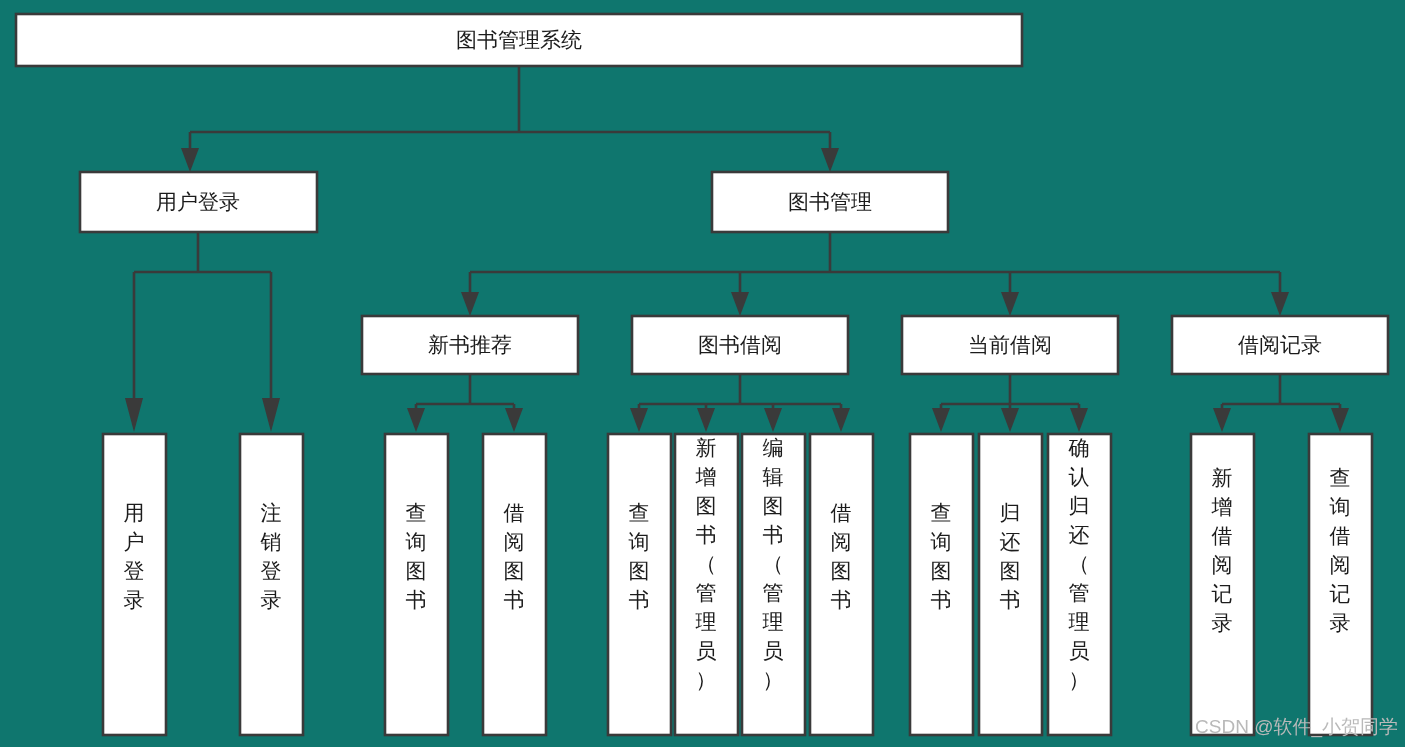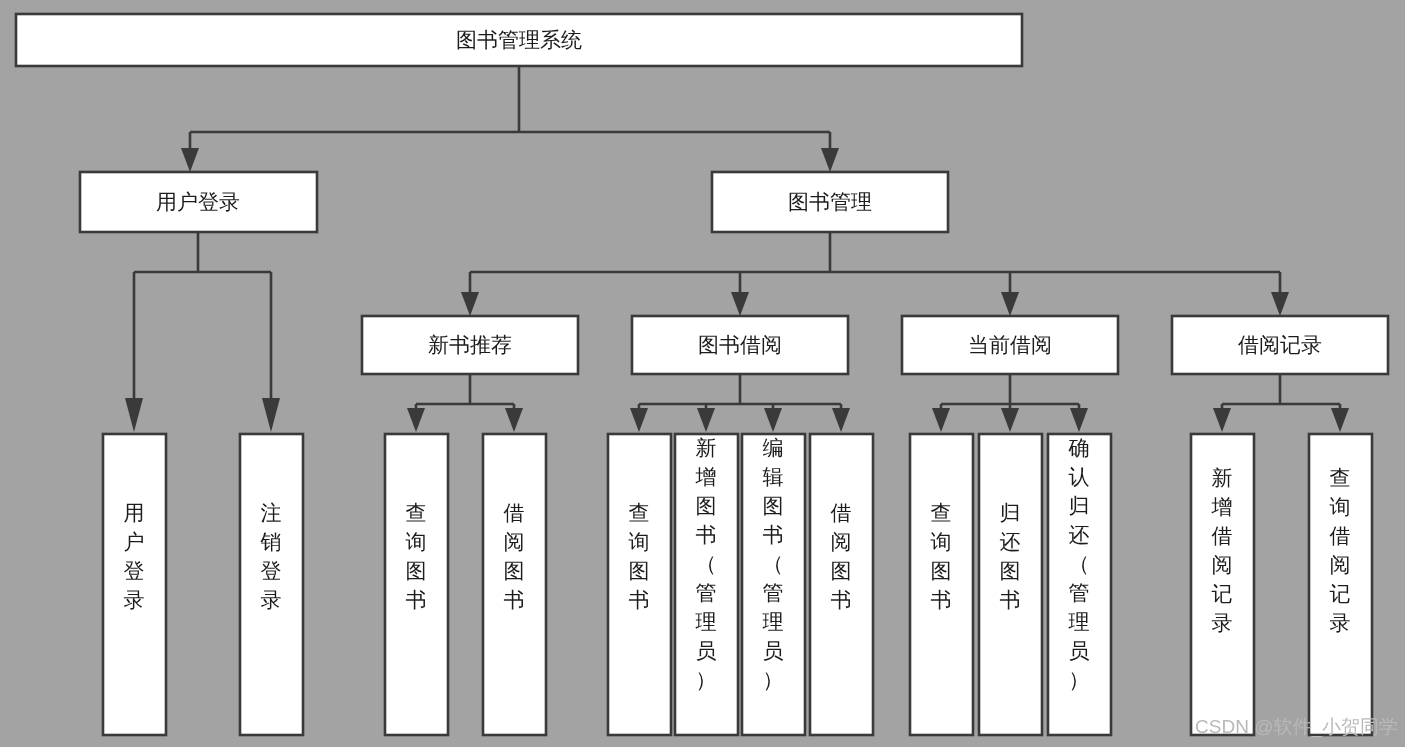--- a/index.html
+++ b/index.html
@@ -8,21 +8,21 @@
     padding: 0;
     background: #ffffff;
   }
   body {
     font-family: "Liberation Sans", "DejaVu Sans", sans-serif;
   }
   #diagram-root {
     position: relative;
     width: 1405px;
     height: 747px;
-    background: #a3a3a3;
+    background: #0f766e;
     overflow: hidden;
   }
   svg.diagram-canvas {
     position: absolute;
     top: 0;
     left: 0;
     width: 1405px;
     height: 747px;
   }
   .node-box {

